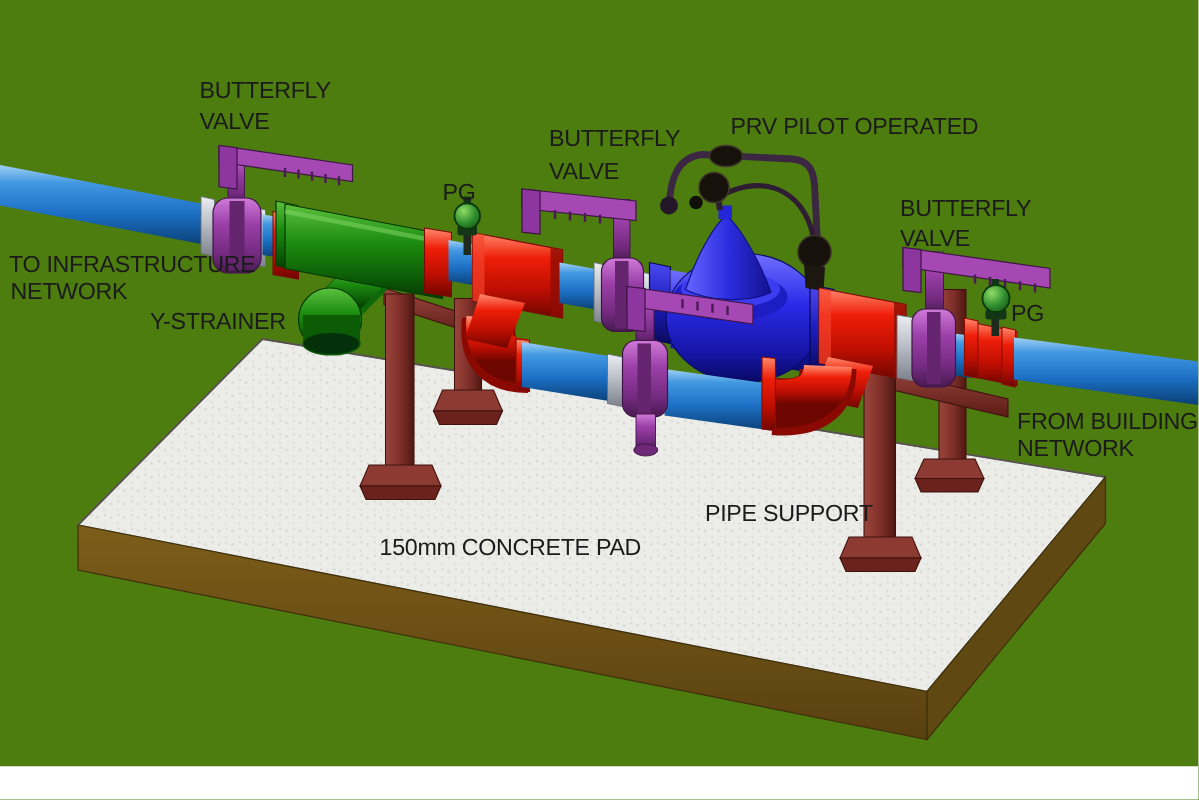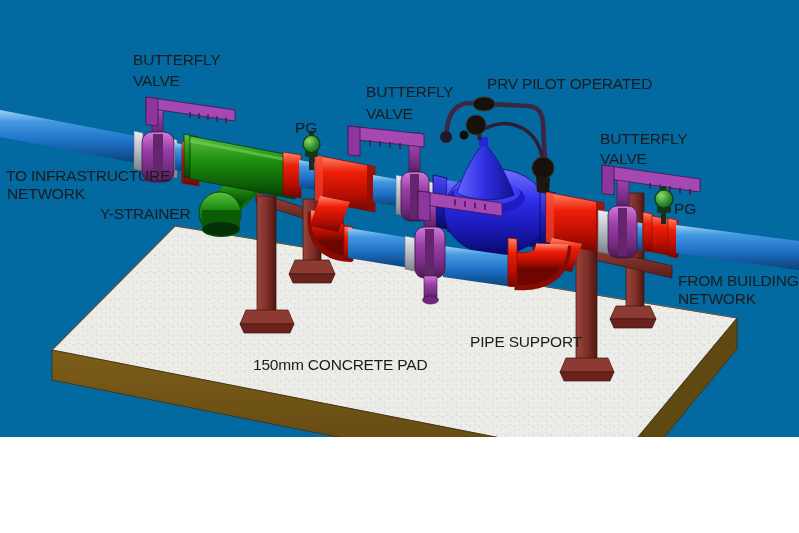--- a/index.html
+++ b/index.html
@@ -1,17 +1,17 @@
 <!DOCTYPE html>
 <html><head>
 <meta charset="utf-8">
 <style>
   html,body{margin:0;padding:0;background:#fff;}
   .stage{
-    position:relative;width:799px;height:437px;background:#0369a1;overflow:hidden;
+    position:relative;width:799px;height:511px;background:#4d7c0f;overflow:hidden;
     font-family:"Liberation Sans", sans-serif;
   }
   svg text{
     font-family:"Liberation Sans", sans-serif;
     fill:#1b1b1b;
     font-size:15.5px;
     letter-spacing:-0.2px;
   }
 </style>
 </head>

